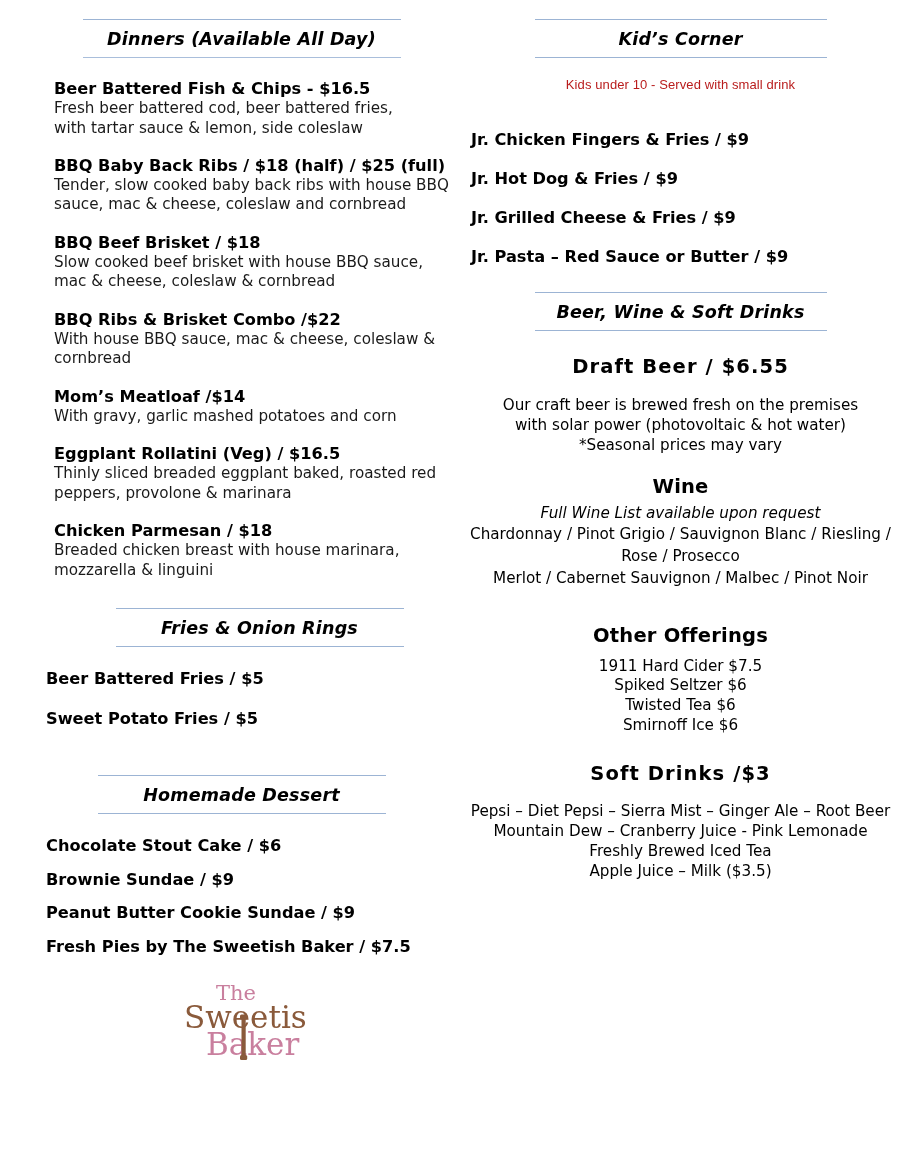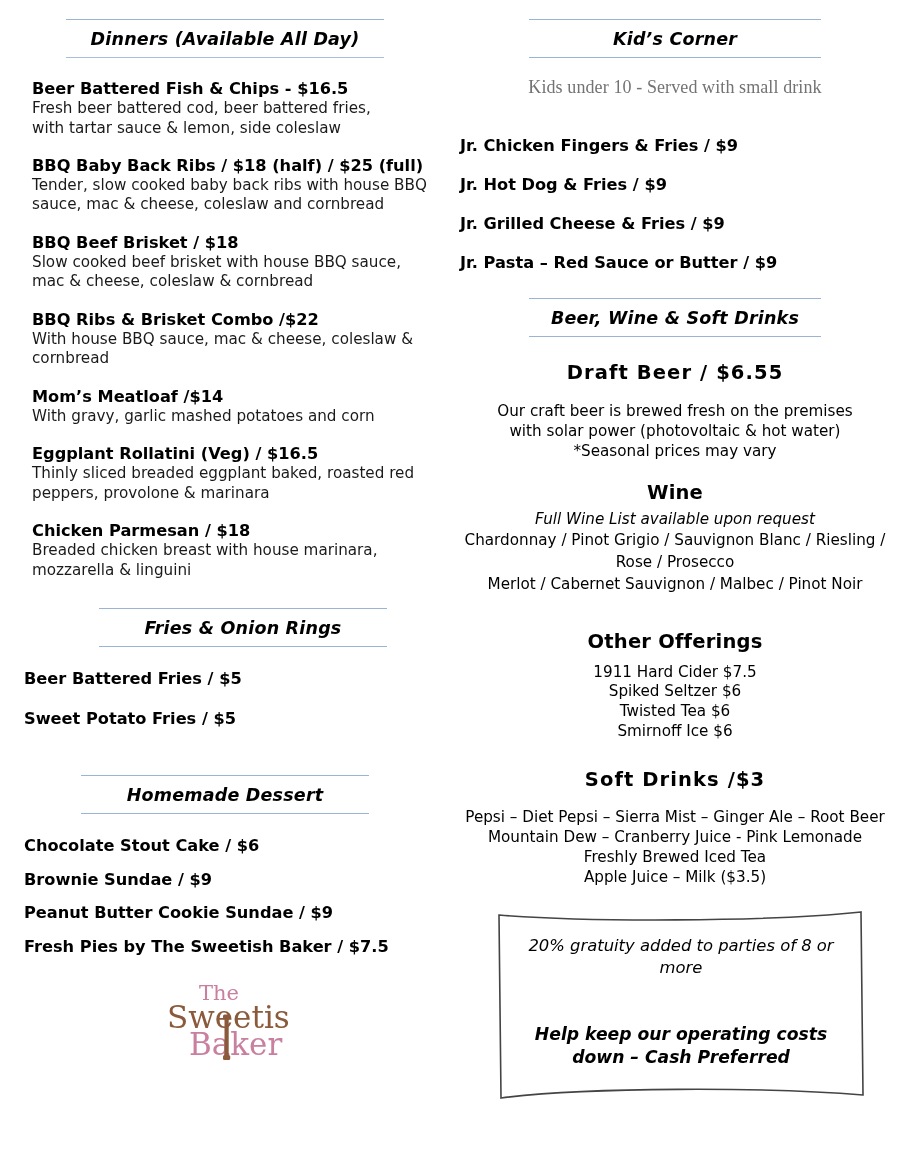--- a/index.html
+++ b/index.html
@@ -21,20 +21,21 @@
     height: 1165px;
     box-sizing: border-box;
     display: flex;
     flex-direction: row;
   }
   .col-left {
     width: 450px;
     padding: 0 0 0 0;
     position: relative;
     box-sizing: border-box;
+    margin-left: 22px;
   }
   .col-right {
     width: 450px;
     position: relative;
     box-sizing: border-box;
   }
 
   
   .sec-head {
     margin: 0;
@@ -83,23 +84,23 @@
     font-weight: bold;
     font-size: 16.2px;
     padding-left: 24px;
     line-height: 1.2;
     white-space: nowrap;
   }
 
   
   .r-sub {
     text-align: center;
-    font-family: Liberation Serif, serif;
-    font-size: 18px;
-    color: #737373;
+    font-family: Liberation Sans, sans-serif;
+    font-size: 13px;
+    color: #b91c1c;
     letter-spacing: 0.1px;
   }
   .kid-item {
     font-weight: bold;
     font-size: 16.2px;
     padding-left: 10px;
     text-align: left;
     white-space: nowrap;
   }
   .kid-wrap {
@@ -374,28 +375,16 @@
 
     <div class="drink-head">Soft Drinks /$3</div>
 
     <div style="height:16px"></div>
 
     <div class="soft-list">Pepsi – Diet Pepsi – Sierra Mist – Ginger Ale – Root Beer
 Mountain Dew – Cranberry Juice - Pink Lemonade
 Freshly Brewed Iced Tea
 Apple Juice – Milk ($3.5)</div>
 
-    <div style="position:relative;height:200px;margin-top:22px;">
-      <div class="banner-wrap">
-        <svg class="banner-svg" viewBox="0 0 372 192" xmlns="http://www.w3.org/2000/svg">
-          <path d="M4,6 C90,13 270,13 366,3 L368,186 C272,178 92,178 6,189 Z" fill="#ffffff" stroke="#444444" stroke-width="1.6"></path>
-        </svg>
-        <div class="banner-text">
-          <div class="banner-line1">20% gratuity added to parties of 8 or more</div>
-          <div class="banner-line2">Help keep our operating costs
-down – Cash Preferred</div>
-        </div>
-      </div>
-    </div>
 
   </div>
 
 </div>
 
 </body></html>

